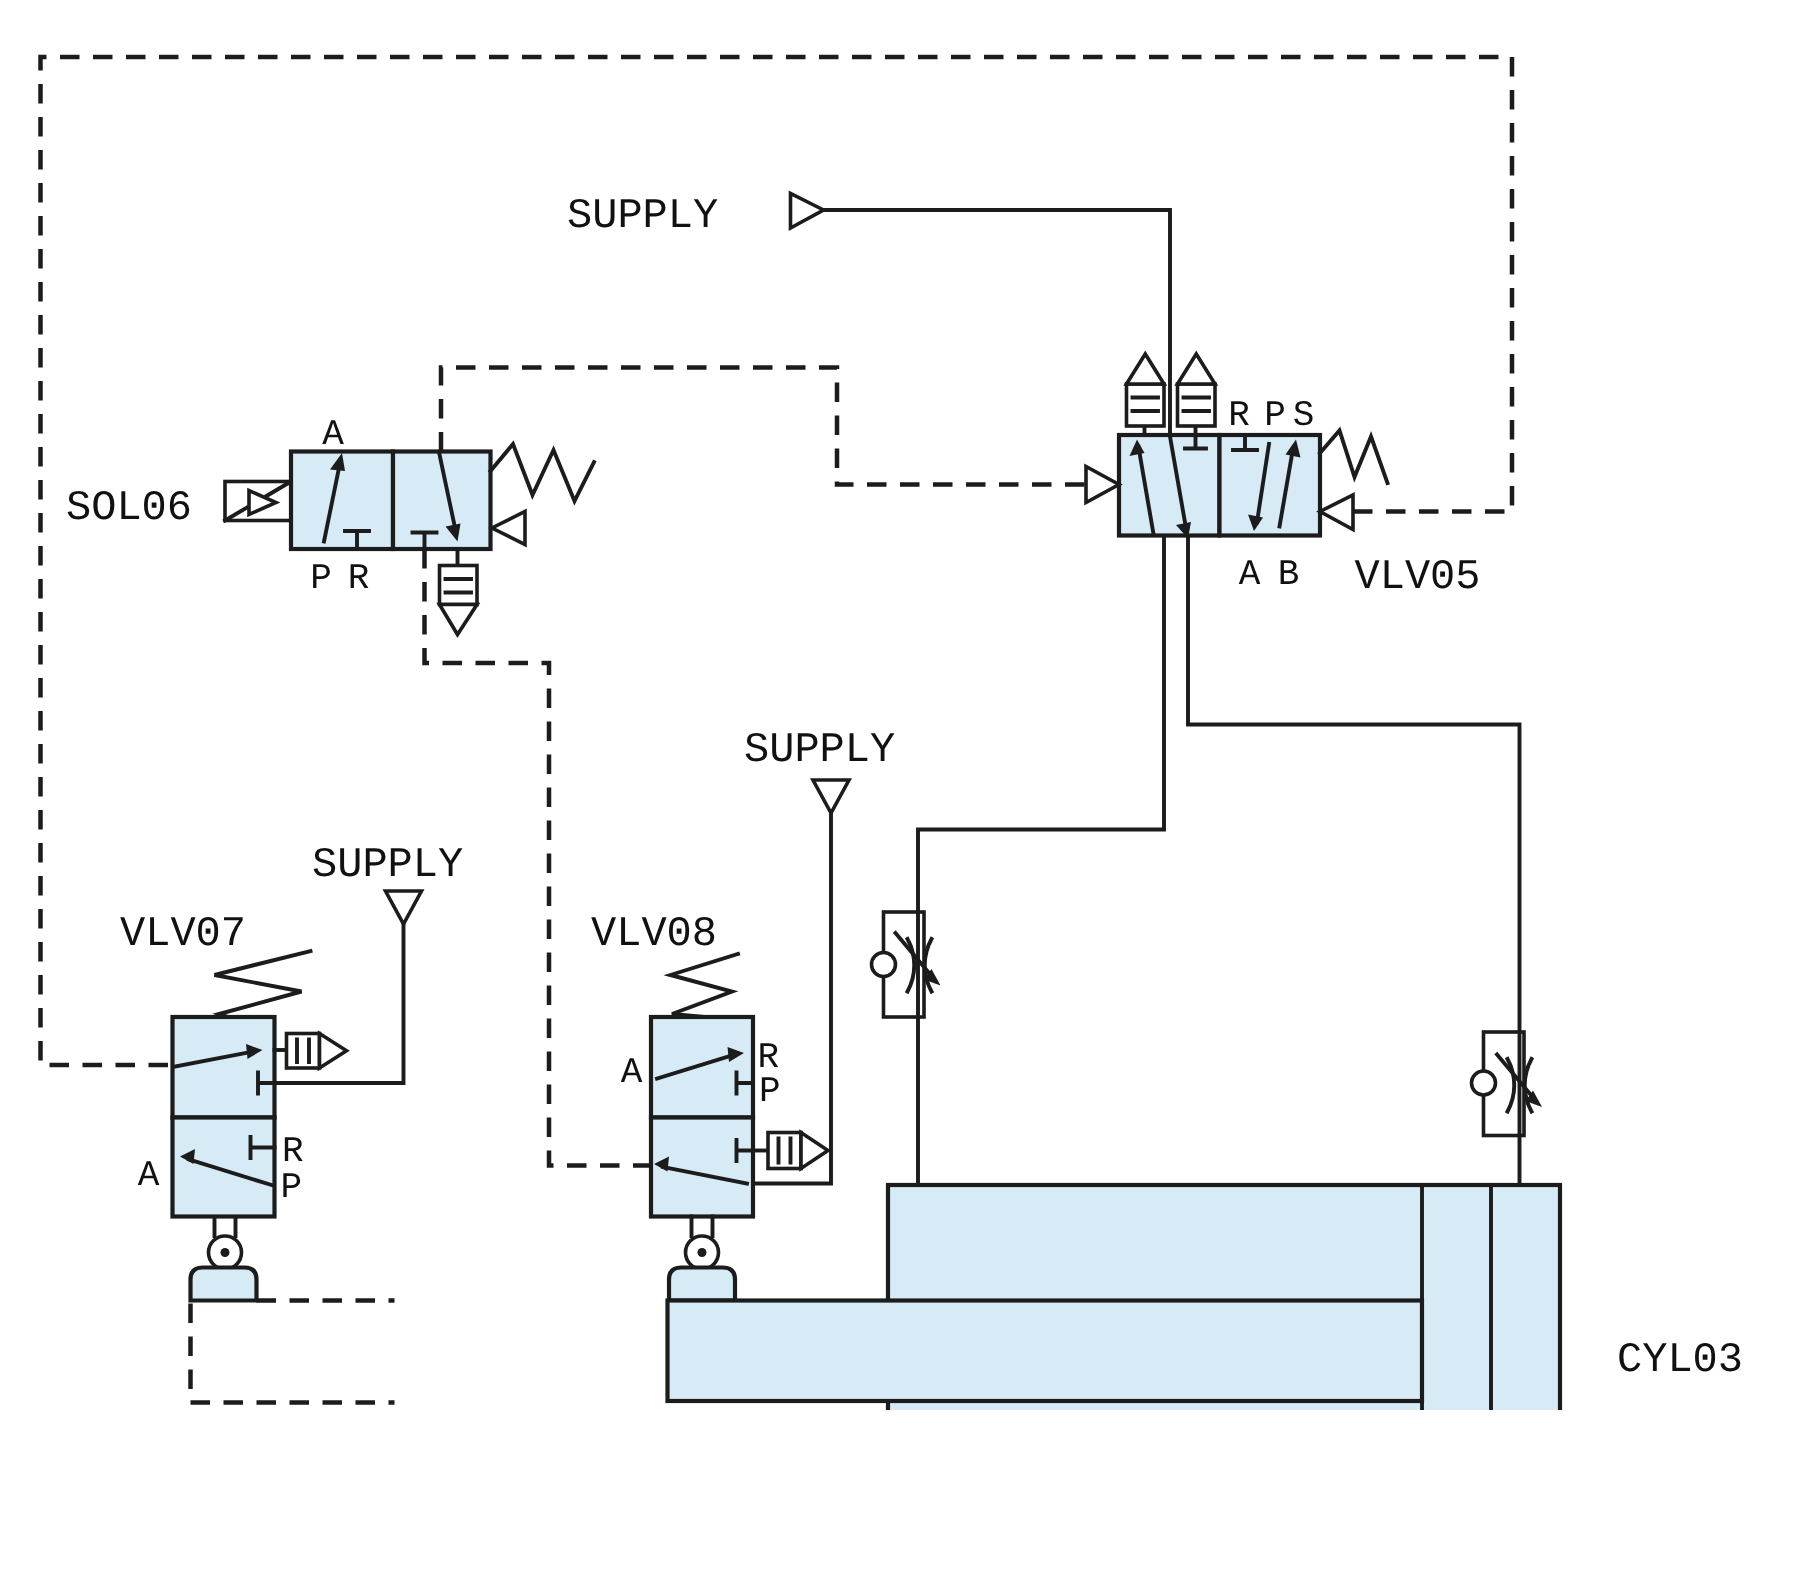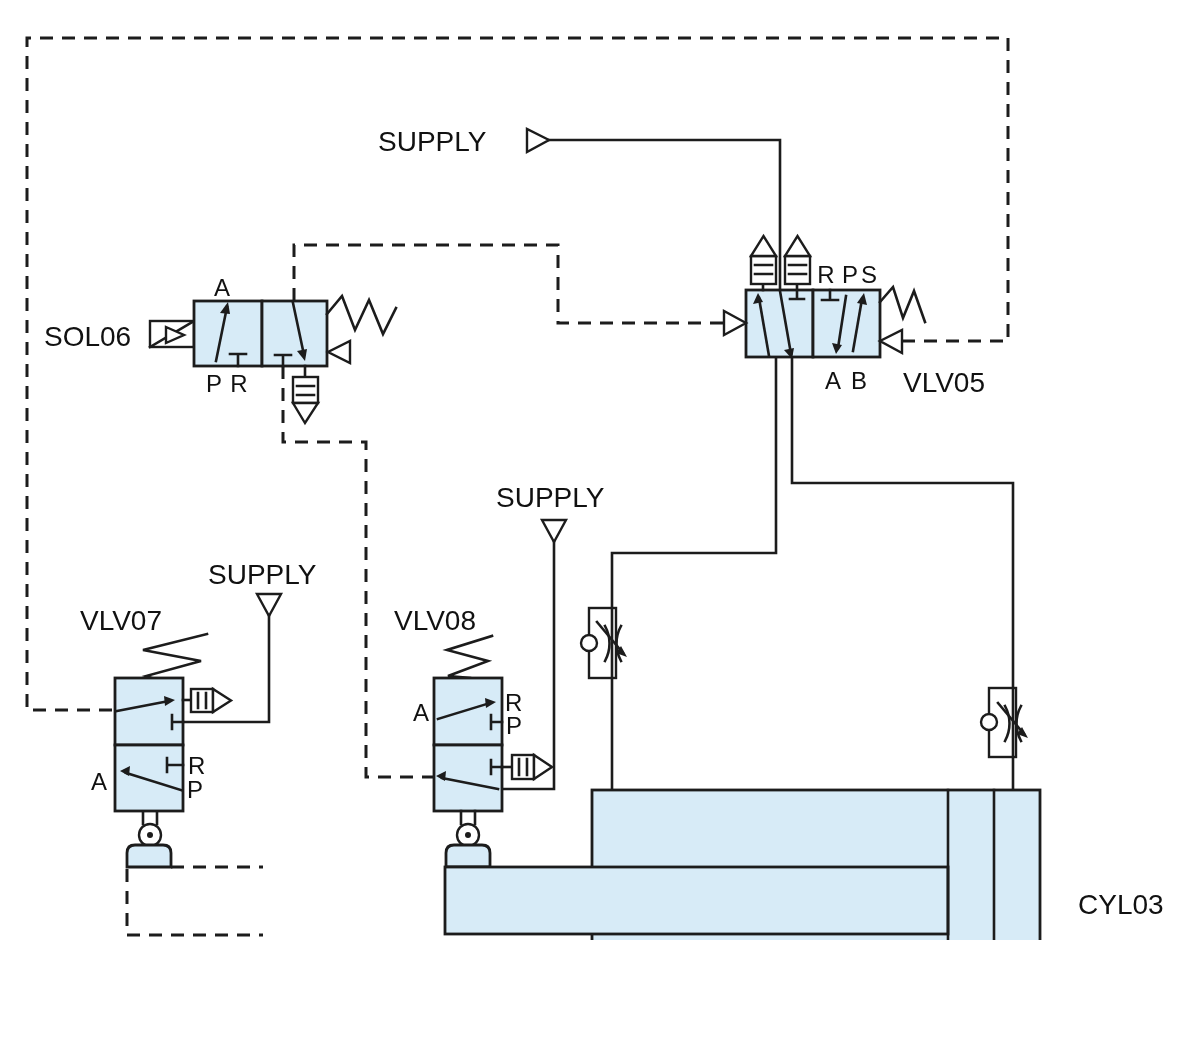--- a/index.html
+++ b/index.html
@@ -1,16 +1,16 @@
 <!DOCTYPE html>
 <html><head>
 <meta charset="utf-8">
 <style>
   html,body{margin:0;padding:0;background:#fff;}
-  .stage{position:relative;width:1200px;height:940px;background:var(--bg,#fff);font-family:Liberation Sans, sans-serif;}
+  .stage{position:relative;width:1200px;height:940px;background:var(--bg,#fff);font-family:Liberation Mono, monospace;}
   svg{display:block;}
   .ln{stroke:var(--line,#1c1c1c);stroke-width:2.6;fill:none;stroke-linecap:square;}
   .dash{stroke:var(--line,#1c1c1c);stroke-width:3;fill:none;stroke-dasharray:13 9;stroke-linecap:butt;}
   .box{fill:var(--fill,#d7ebf7);stroke:var(--line,#1c1c1c);stroke-width:2.8;}
   .sym{fill:#ffffff;stroke:var(--line,#1c1c1c);stroke-width:2.4;}
   .solid{fill:var(--line,#1c1c1c);stroke:none;}
   .txt{fill:#111;font-size:28px;}
   .port{fill:#111;font-size:24px;}
   .mid{text-anchor:middle;}
 </style>

